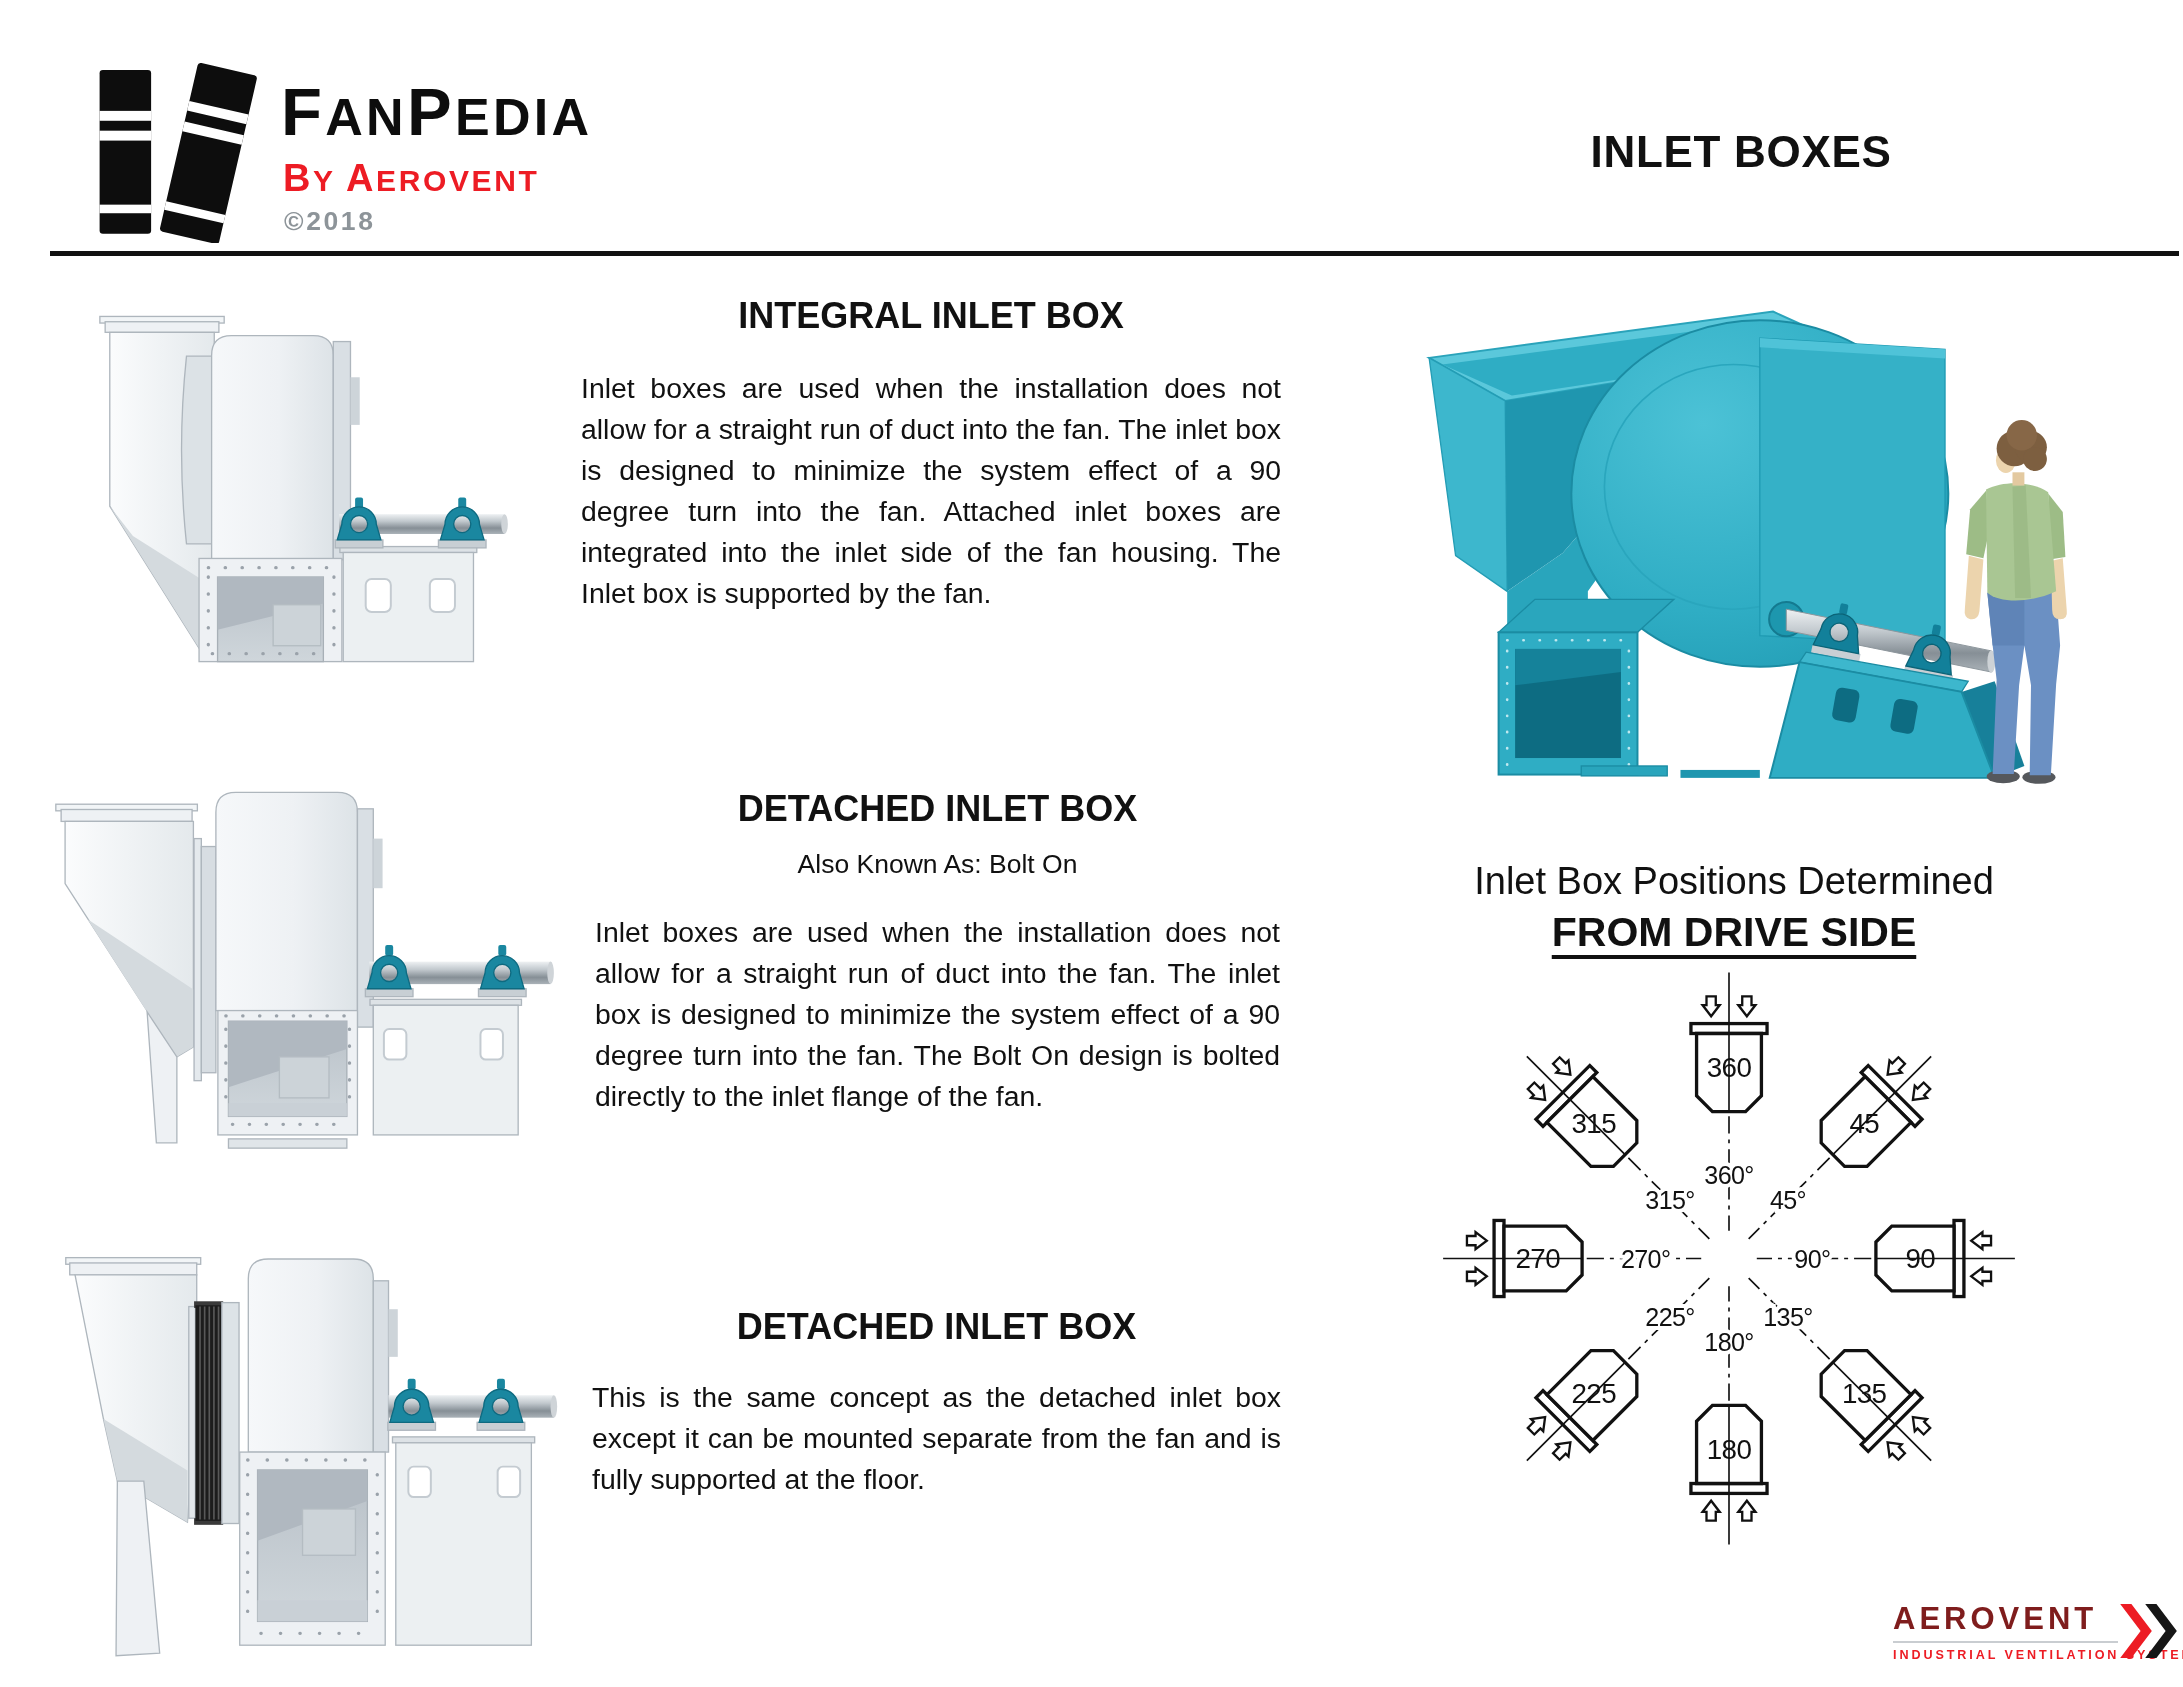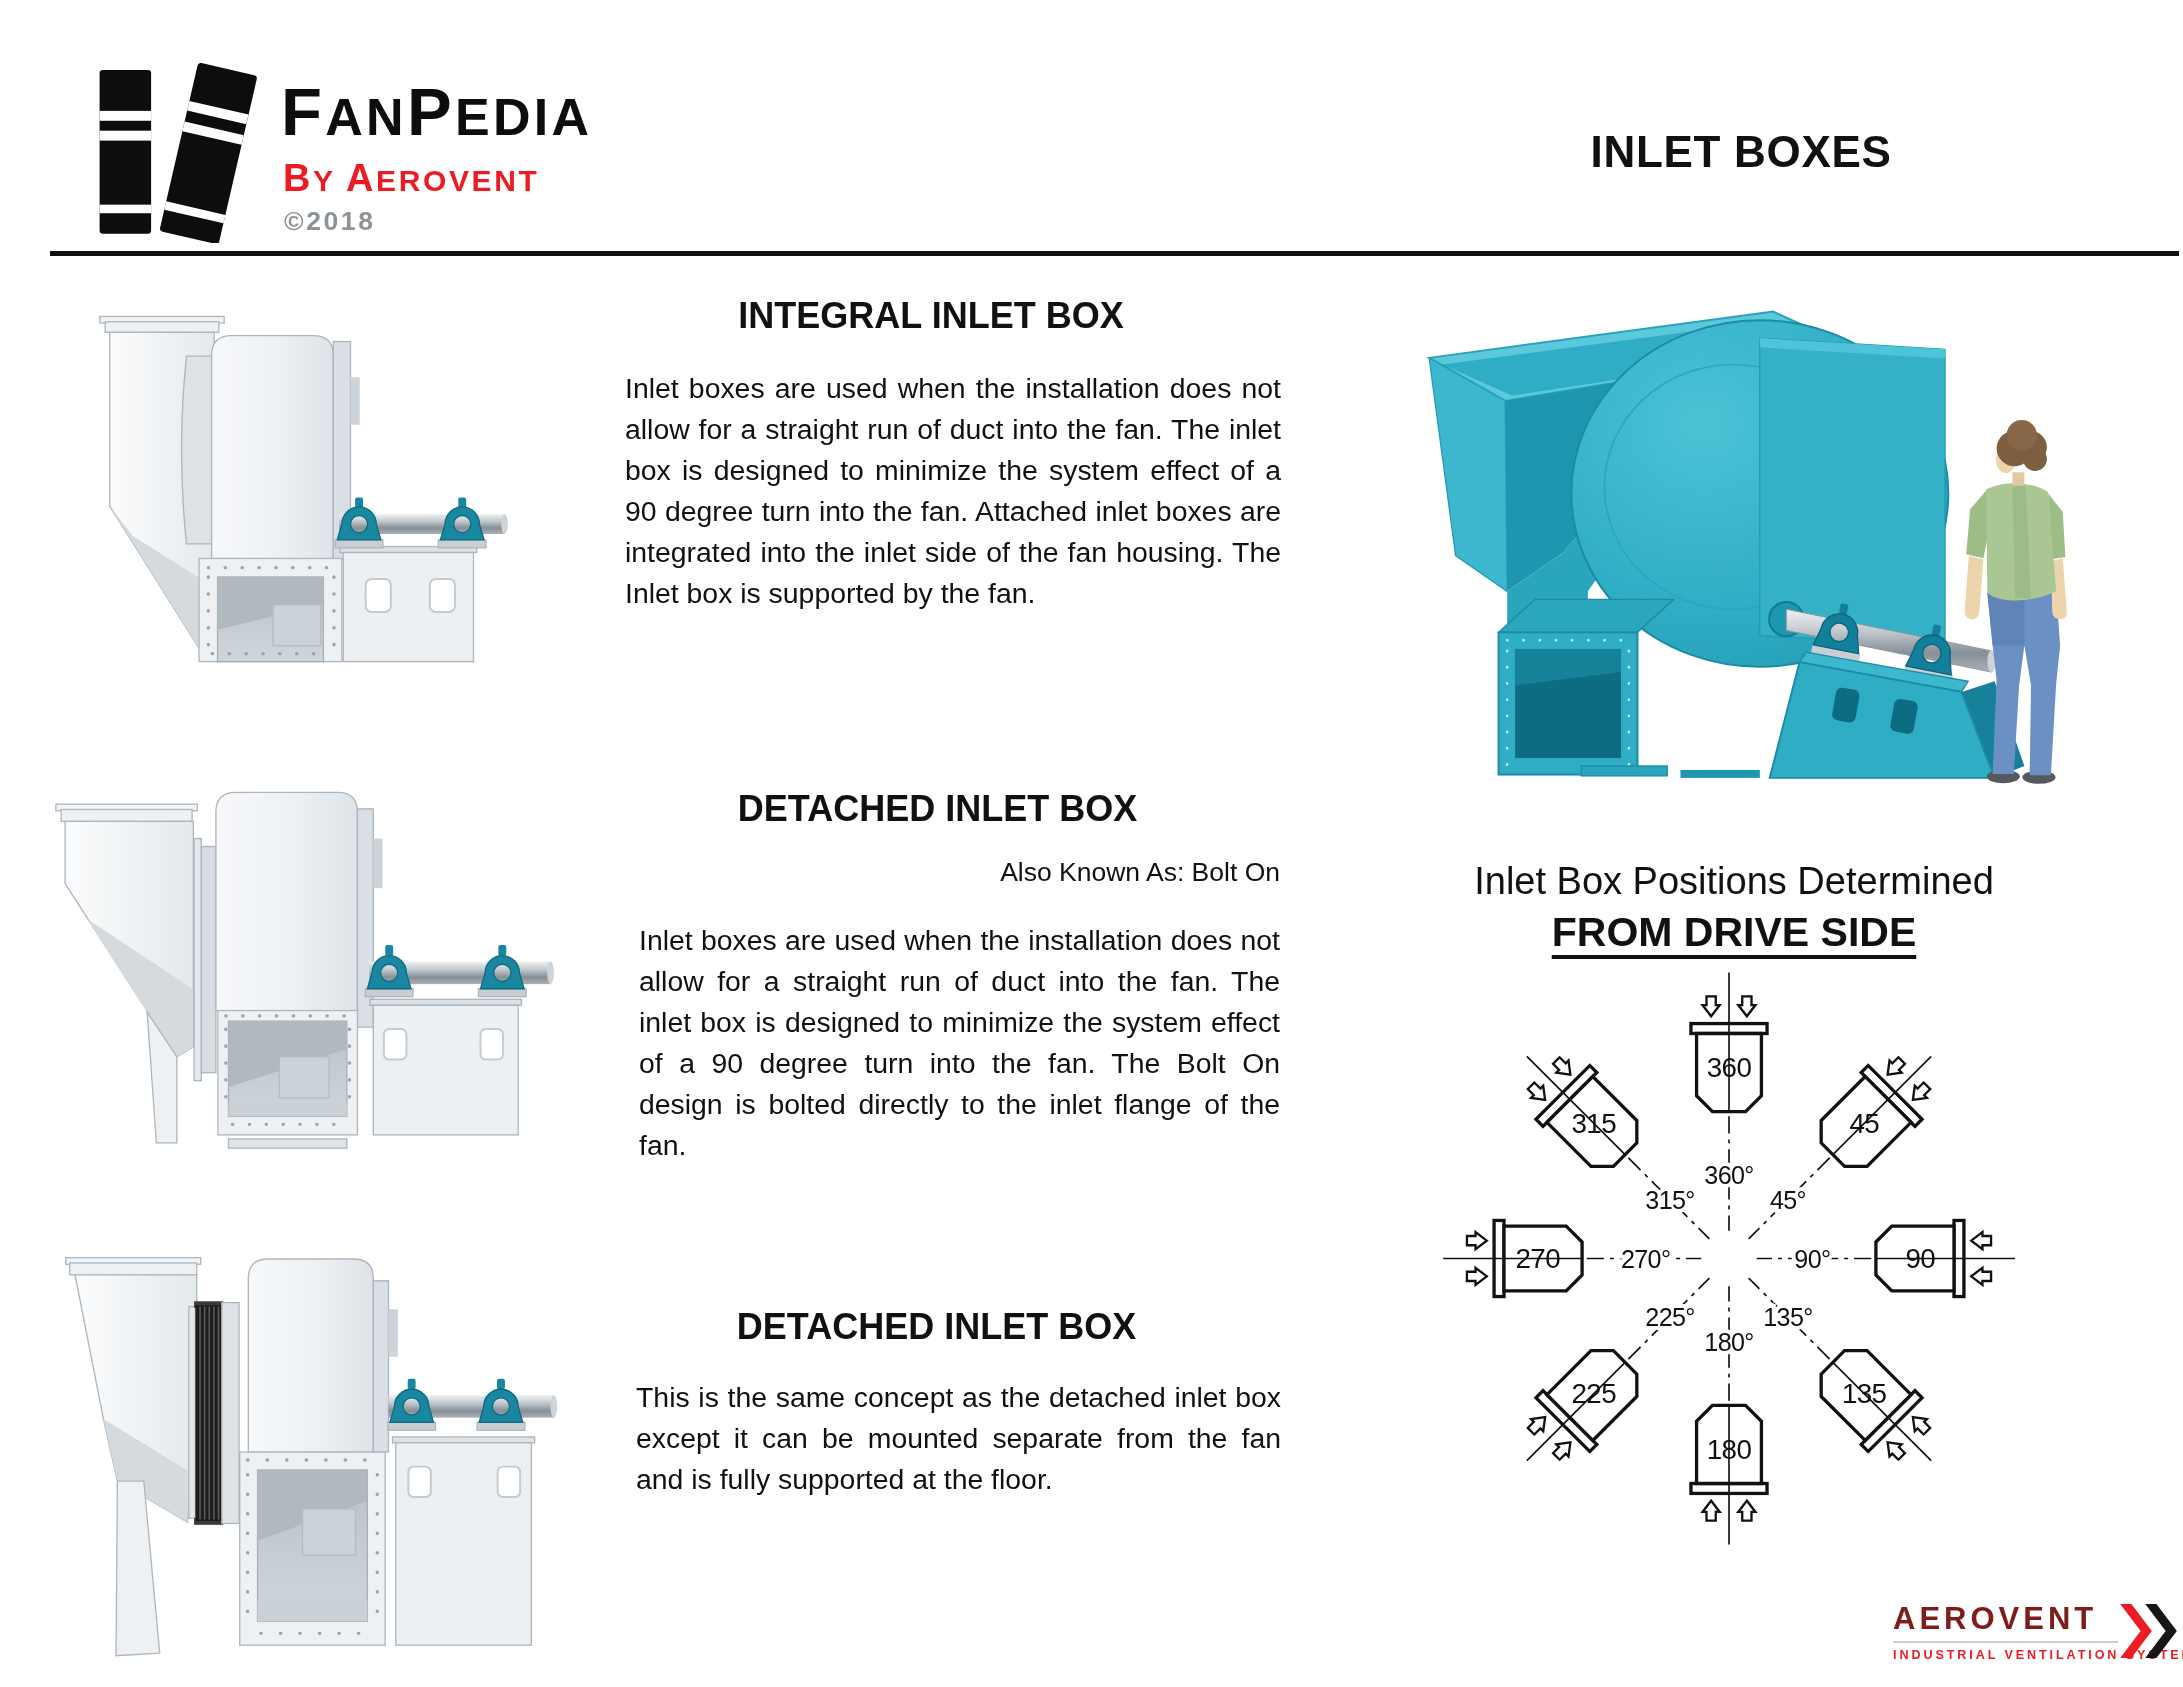--- a/index.html
+++ b/index.html
@@ -19,26 +19,26 @@
   .copyright{position:absolute;left:284px;top:206px;font-size:26.5px;letter-spacing:2.6px;
              color:#8d9499;font-weight:bold;}
   .page-title{position:absolute;right:6.6px;top:127px;width:860px;text-align:center;
               font-size:44px;font-weight:bold;letter-spacing:0.7px;padding-right:5.3px;}
   .hrule{position:absolute;left:50px;top:251px;width:2129px;height:4.6px;background:#111;}
 
   
   .section{position:absolute;}
   .sec-title{font-size:36px;font-weight:bold;text-align:center;line-height:40px;}
   .sec-sub{font-size:26.5px;text-align:center;line-height:30px;}
-  .sec-body{font-size:28.4px;line-height:41px;text-align:justify;margin-left:44px;}
+  .sec-body{font-size:28.4px;line-height:41px;text-align:justify;}
   #s1{left:581px;top:296px;width:700px;}
   #s1 .sec-sub{margin-top:10.6px;}
   #s1 .sec-body{margin-top:32px;}
   #s2{left:595px;top:789px;width:685px;}
-  #s2 .sec-sub{margin-top:28px;text-align:right;}
+  #s2 .sec-sub{margin-top:20px;}
   #s2 .sec-body{margin-top:33px;}
   #s3{left:592px;top:1307px;width:689px;}
   #s3 .sec-sub{margin-top:20px;}
   #s3 .sec-body{margin-top:30px;}
 
   
   .pos-heading{position:absolute;left:1403px;top:835px;width:662px;text-align:center;}
   .pos-h1{font-size:38px;line-height:44px;margin-top:24px;}
   .pos-h2{font-size:41px;line-height:48px;font-weight:bold;margin-top:5.3px;
           text-decoration:underline;text-decoration-thickness:4px;text-underline-offset:9.3px;}

